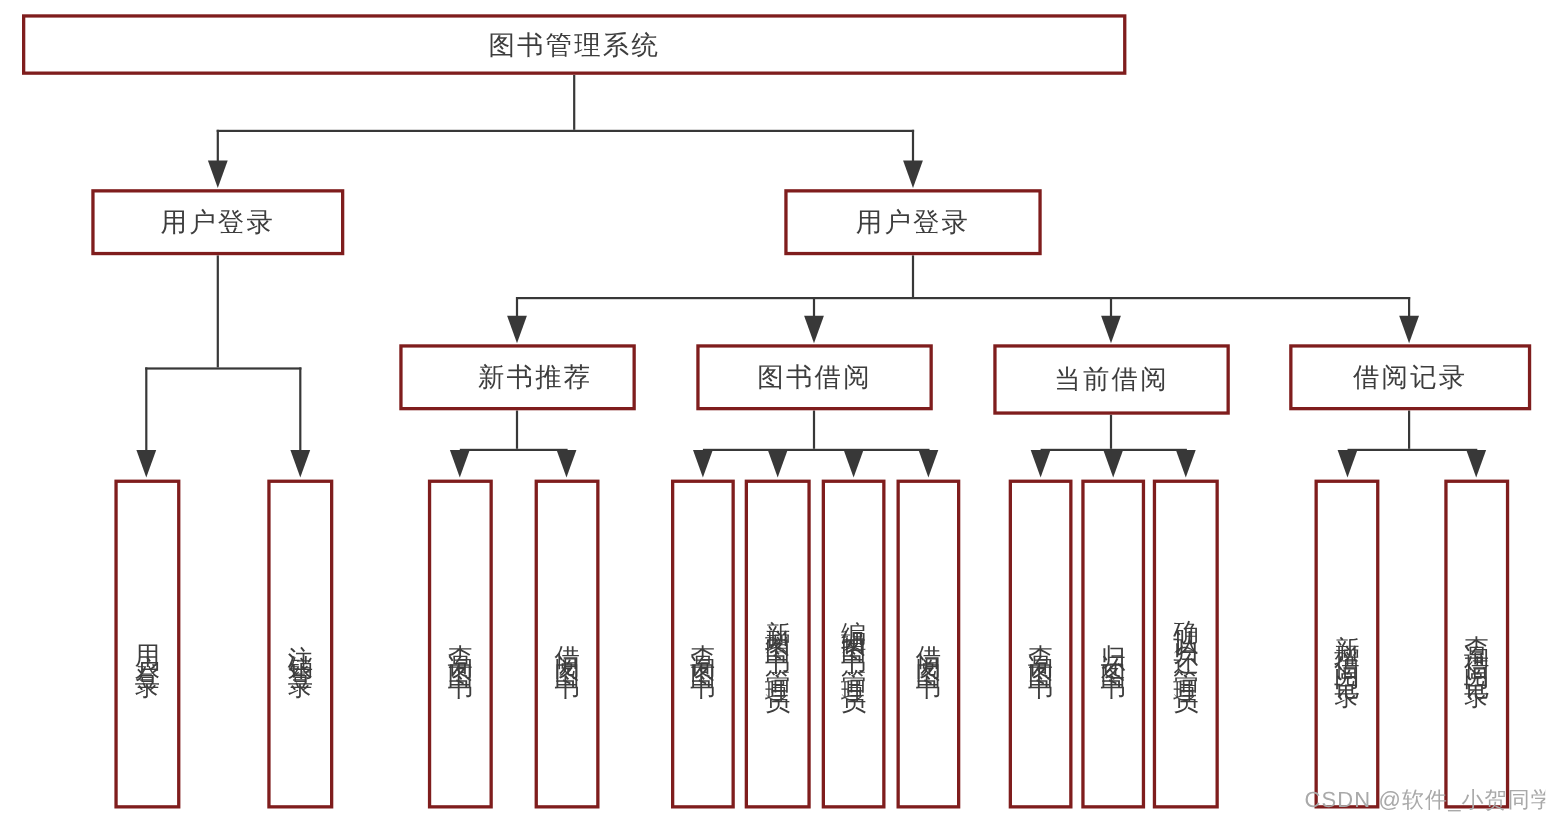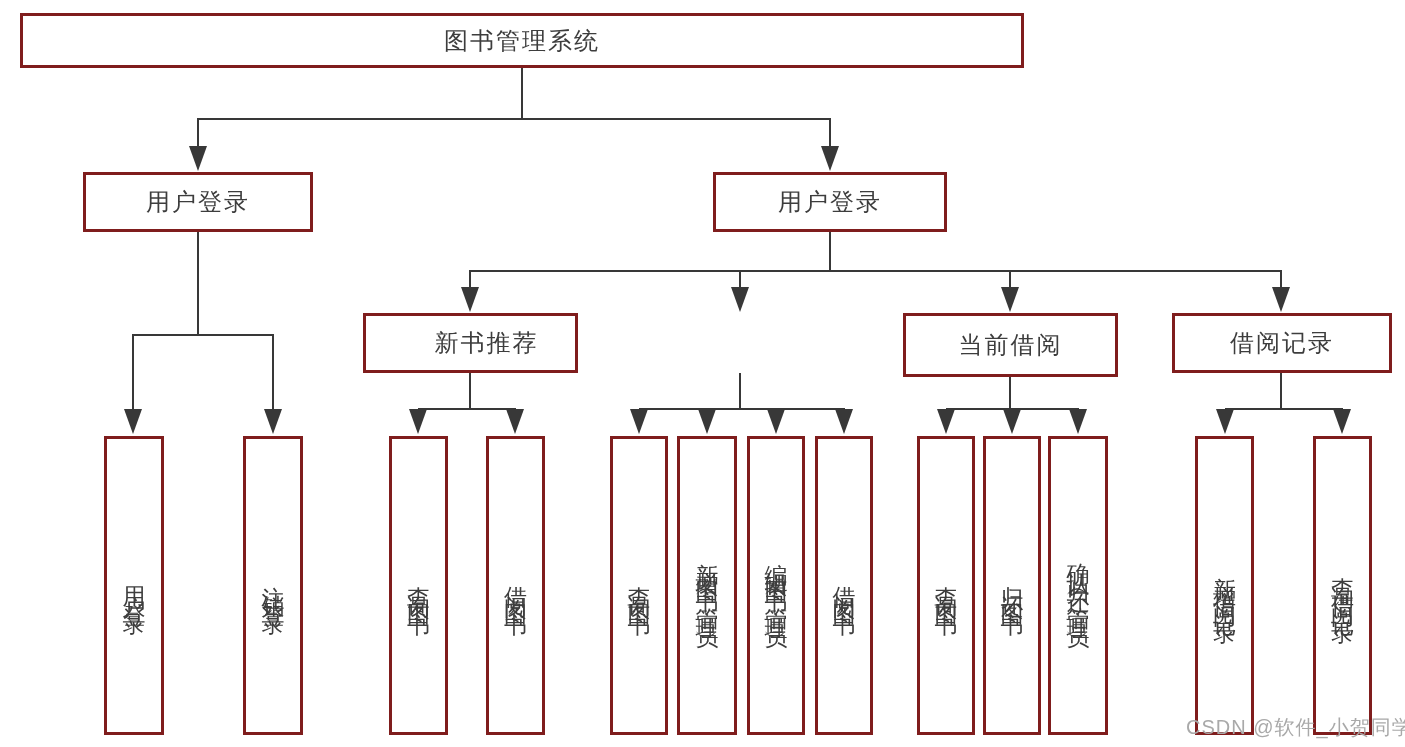--- a/index.html
+++ b/index.html
@@ -68,20 +68,23 @@
 
   <div class="box hbox" style="left:83px;top:172px;width:230px;height:60px;">
     <span>用户登录</span>
   </div>
   <div class="box hbox" style="left:713px;top:172px;width:234px;height:60px;">
     <span>用户登录</span>
   </div>
 
   <div class="box hbox" style="left:363px;top:313px;width:215px;height:60px;padding-left:32px;">
     <span>新书推荐</span>
+  </div>
+  <div class="box hbox" style="left:633px;top:313px;width:215px;height:60px;">
+    <span>图书借阅</span>
   </div>
   <div class="box hbox" style="left:903px;top:313px;width:215px;height:64px;">
     <span>当前借阅</span>
   </div>
   <div class="box hbox" style="left:1172px;top:313px;width:220px;height:60px;">
     <span>借阅记录</span>
   </div>
 
   <div class="box vbox" style="left:104px;top:436px;width:60px;height:299px;">
     <span>用户登录</span>

